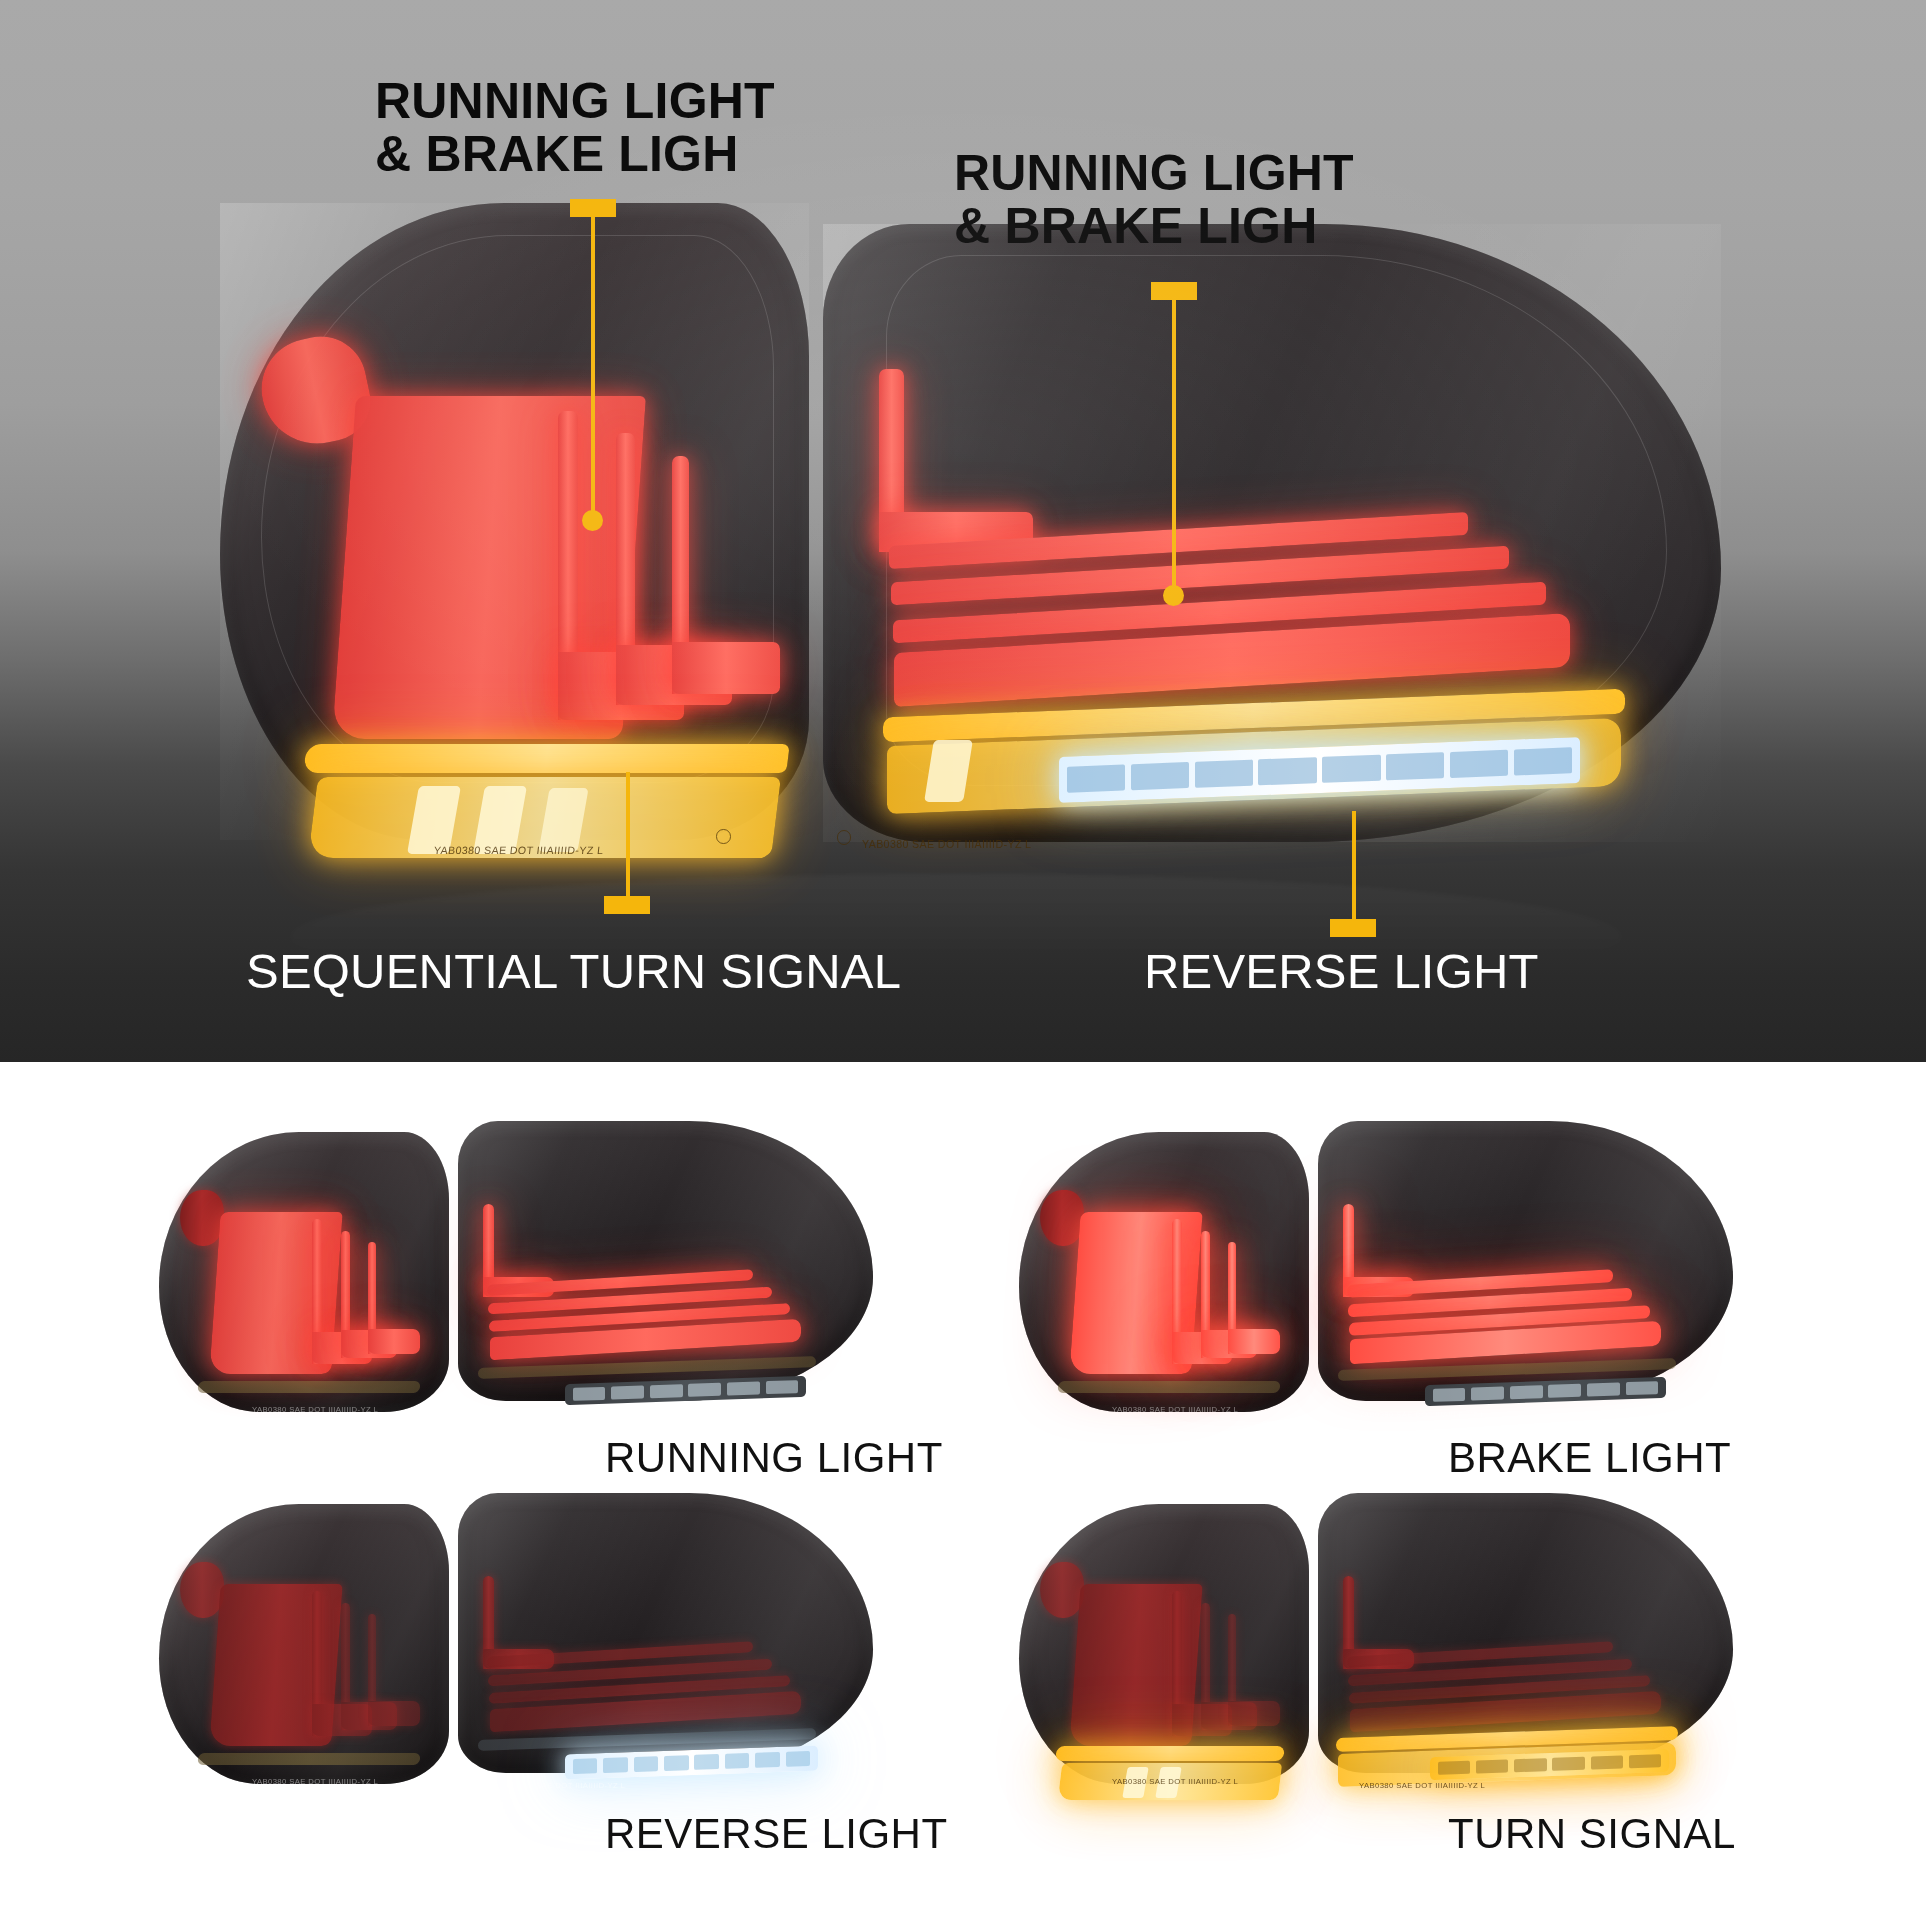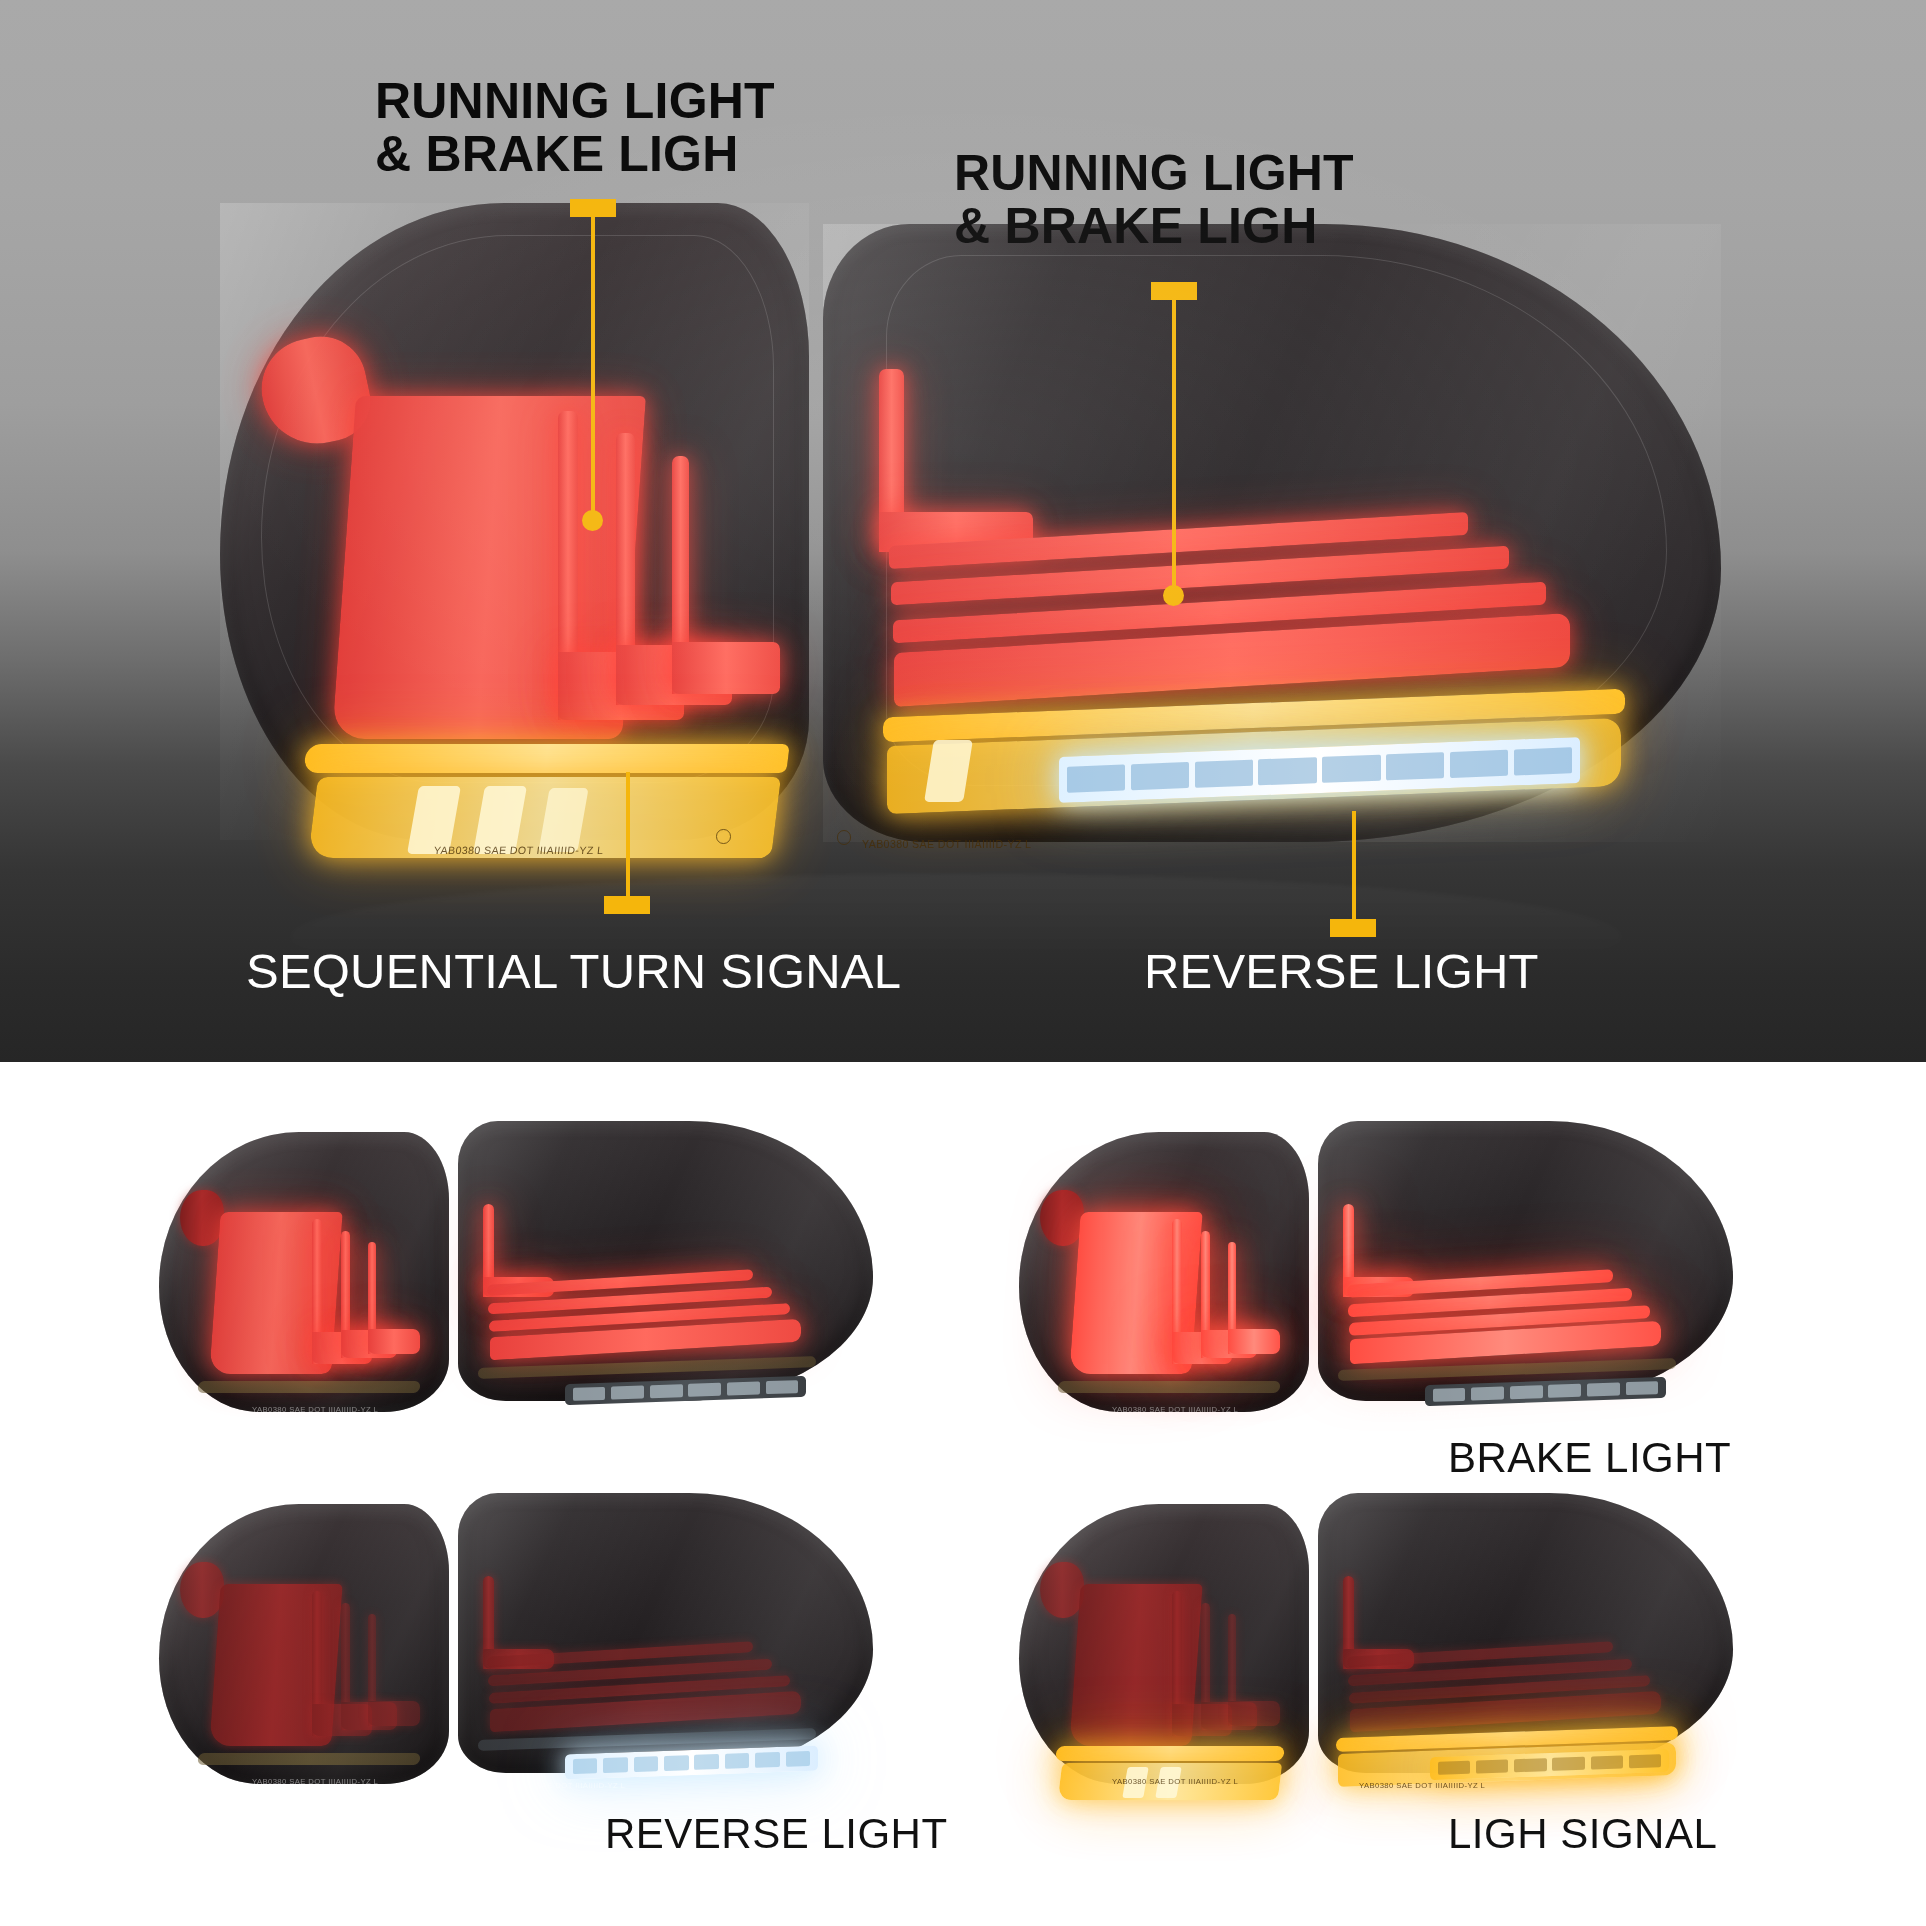--- a/index.html
+++ b/index.html
@@ -280,20 +280,21 @@
           <i style="background:rgba(210,225,235,.55)"></i>
         <i style="background:rgba(210,225,235,.55)"></i>
           <i style="background:rgba(210,225,235,.55)"></i>
         <i style="background:rgba(210,225,235,.55)"></i>
           <i style="background:rgba(210,225,235,.55)"></i>
       </div>
 
       <div class="stamp" style="left:93px; top:290px; font-size:7.7px;">YAB0380 SAE DOT IIIAIIIID-YZ L</div>
       <div class="stamp" style="left:340px; top:294px; font-size:7.7px;">YAB0380 SAE DOT IIIAIIIID-YZ L</div>
     </div>
+    <div class="cell-caption" style="left:605px; top:372px;">RUNNING LIGHT</div>
 
     <div class="cell" style="left:1019px; top:53px; width:714px; height:319px;">
 
       <div class="shellL" style="left:0; top:17.4px; width:290px; height:280px;">
         <div class="gloss"></div>
       </div>
       <div class="shellR" style="left:299px; top:5.8px; width:415px; height:280px;">
         <div class="gloss"></div>
       </div>
 
@@ -446,17 +447,17 @@
           <i style="background:rgba(150,110,25,.5)"></i>
         <i style="background:rgba(150,110,25,.5)"></i>
           <i style="background:rgba(150,110,25,.5)"></i>
         <i style="background:rgba(150,110,25,.5)"></i>
           <i style="background:rgba(150,110,25,.5)"></i>
       </div>
 
       <div class="stamp warm" style="left:93px; top:290px; font-size:7.7px;">YAB0380 SAE DOT IIIAIIIID-YZ L</div>
       <div class="stamp warm" style="left:340px; top:294px; font-size:7.7px;">YAB0380 SAE DOT IIIAIIIID-YZ L</div>
     </div>
-    <div class="cell-caption" style="left:1448px; top:748px;">LIGH SIGNAL</div>
+    <div class="cell-caption" style="left:1448px; top:748px;">TURN SIGNAL</div>
 
   </div>
 </div>
 
 
 </body></html>

